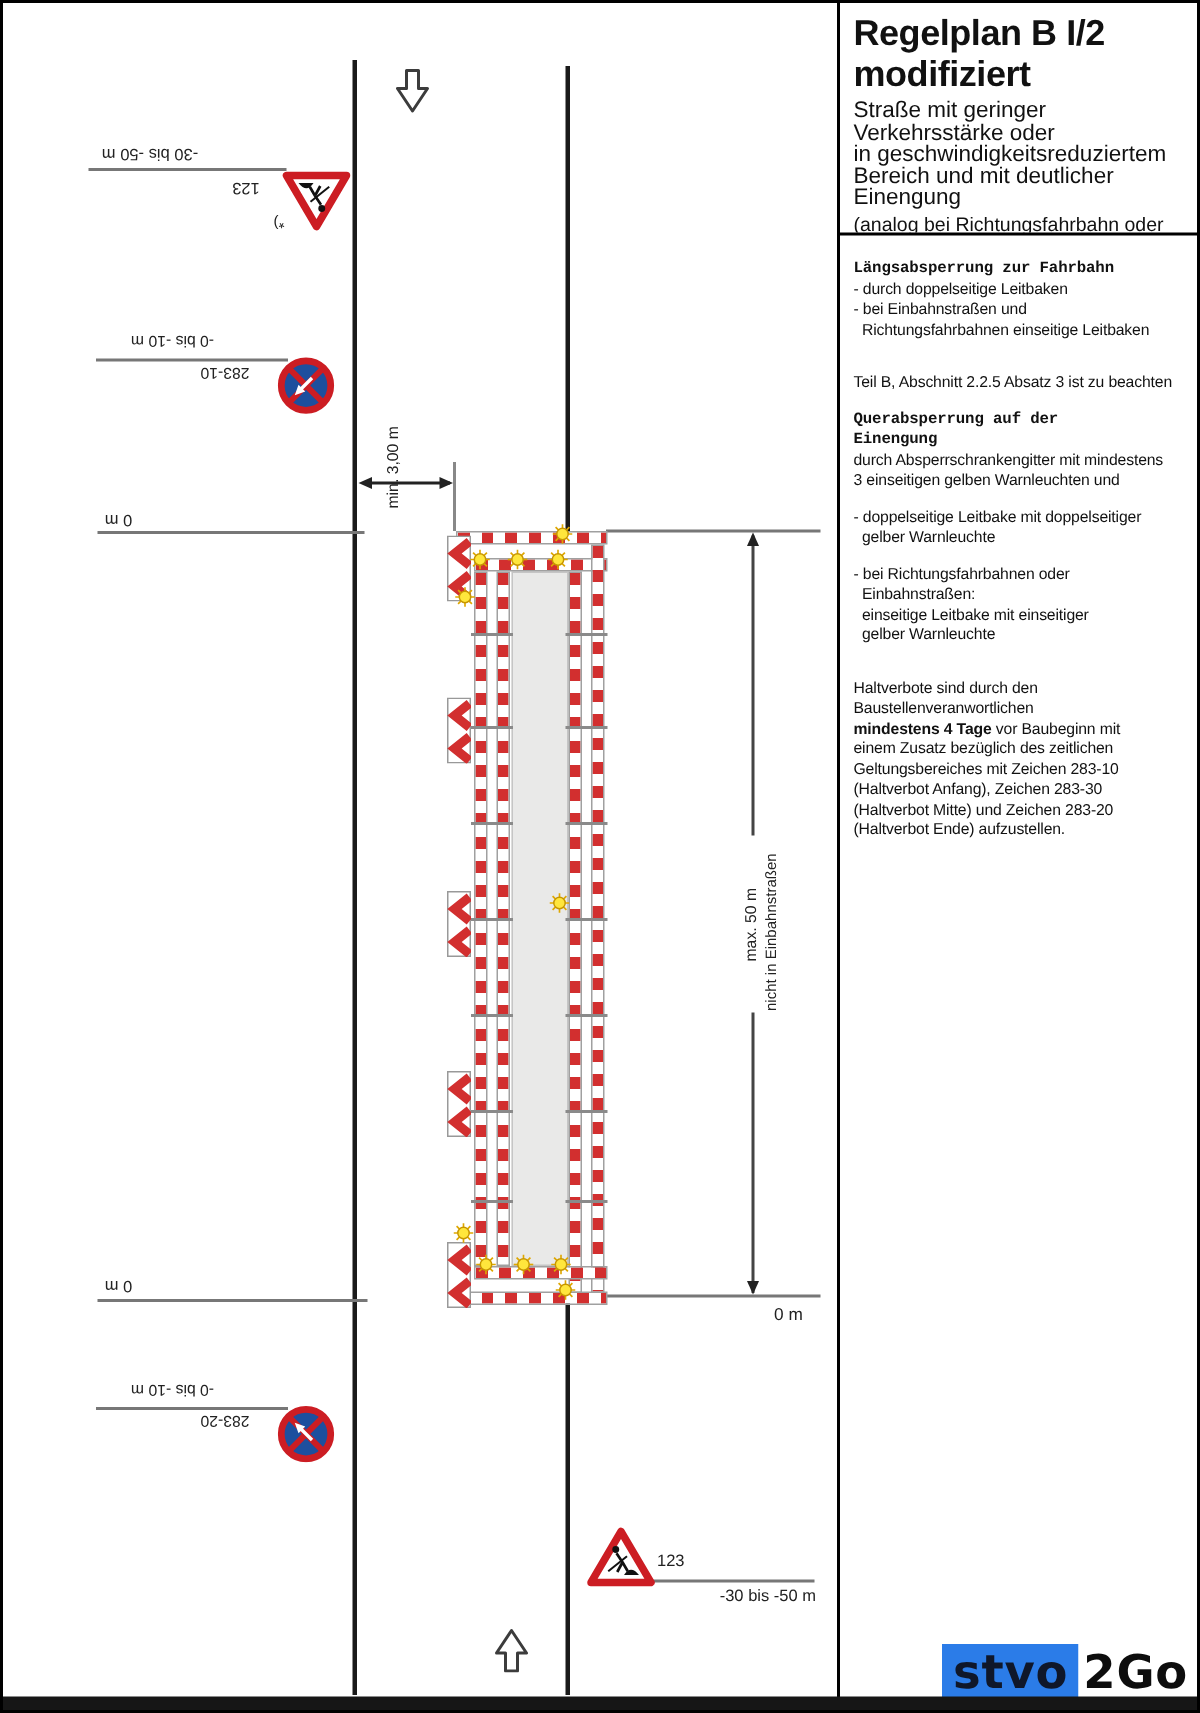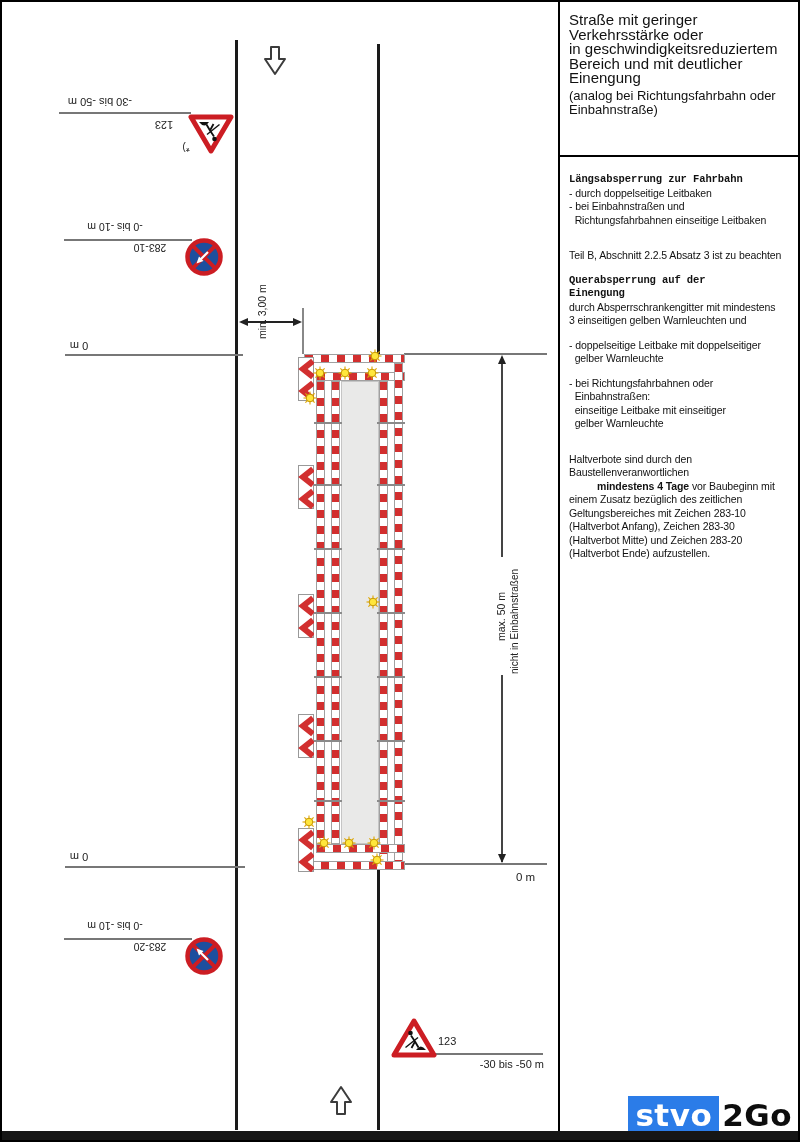--- a/index.html
+++ b/index.html
@@ -44,26 +44,26 @@
   
   .panel{position:absolute;left:556px;top:0;width:240px;height:1131px;box-sizing:border-box;
          border-left:2px solid #000;background:#fff;z-index:9;}
   .titleblock{box-sizing:border-box;height:155px;border-bottom:2px solid #000;padding:7px 8px 0 9px;overflow:hidden;}
   .title{font-size:24px;font-weight:bold;line-height:27px;white-space:pre-line;letter-spacing:-0.3px;}
   .subtitle{font-size:15px;line-height:14.5px;margin-top:4px;white-space:pre-line;}
   .analog{font-size:13px;line-height:14.5px;margin-top:3px;white-space:pre-line;}
   .notes{padding:16px 8px 0 9px;font-size:10.5px;line-height:13.5px;letter-spacing:-0.1px;}
   .note{white-space:pre-line;}
   .note.h{font-weight:bold;font-family:Liberation Mono, monospace;}
-  .note .b{font-weight:bold;margin-left:28px;}
+  .note .b{font-weight:bold;}
   .gap{height:11px;}
   
   .logo{position:absolute;right:4px;bottom:0;display:flex;align-items:stretch;height:37px;z-index:10;
         font-family:"DejaVu Sans","Liberation Sans",sans-serif;font-weight:bold;font-size:31px;}
-  .logo .p1{background:var(--logo-blue);color:#ffffff;padding:0 7px;display:flex;align-items:center;letter-spacing:0.5px;}
+  .logo .p1{background:var(--logo-blue);color:#0f172a;padding:0 7px;display:flex;align-items:center;letter-spacing:0.5px;}
   .logo .p2{background:#fff;color:#0d0d0d;padding:0 2px 0 3px;display:flex;align-items:center;letter-spacing:0.5px;}
   .bottombar{position:absolute;left:0;bottom:0;width:100%;height:9px;background:#161616;z-index:11;}
 </style>
 </head>
 <body>
 
 <div class="page">
 
   <div class="road" style="left:233px;top:38px;height:1090px;"></div>
   <div class="road" style="left:375px;top:42px;height:310px;"></div>
@@ -286,20 +286,22 @@
     <path d="M20,18.5 L24,24.5 M24,24.5 L20.5,31 M24,24.5 L27.5,30.5" stroke="#111" stroke-width="1.8" fill="none"></path>
     <path d="M14.5,30.5 L27,20.5" stroke="#111" stroke-width="1.4" fill="none"></path>
     <path d="M25,33 q4.5,-7 10,0 z" fill="#111"></path>
   </svg>
   <div class="thin" style="left:426px;top:1051px;width:115px;"></div>
   <div class="lbl" style="left:436px;top:1033px;width:40px;">123</div>
   <div class="lbl right" style="left:450px;top:1056px;width:92px;">-30 bis -50 m</div>
 
   <div class="panel">
     <div class="titleblock">
+      <div class="title">Regelplan B I/2
+modifiziert</div>
       <div class="subtitle">Straße mit geringer Verkehrsstärke oder
 in geschwindigkeitsreduziertem
 Bereich und mit deutlicher Einengung</div>
       <div class="analog">(analog bei Richtungsfahrbahn oder
 Einbahnstraße)</div>
     </div>
     <div class="notes">
         <div class="note h"><span>Längsabsperrung zur Fahrbahn</span></div>
         <div class="note"><span>- durch doppelseitige Leitbaken
 - bei Einbahnstraßen und

